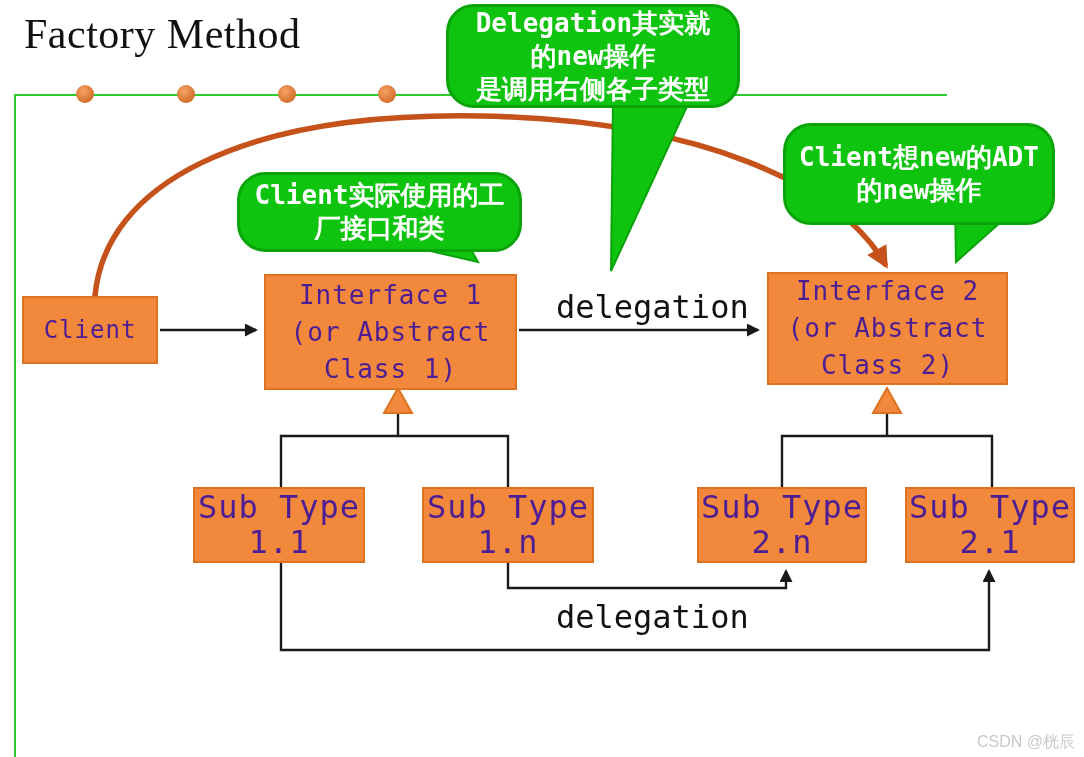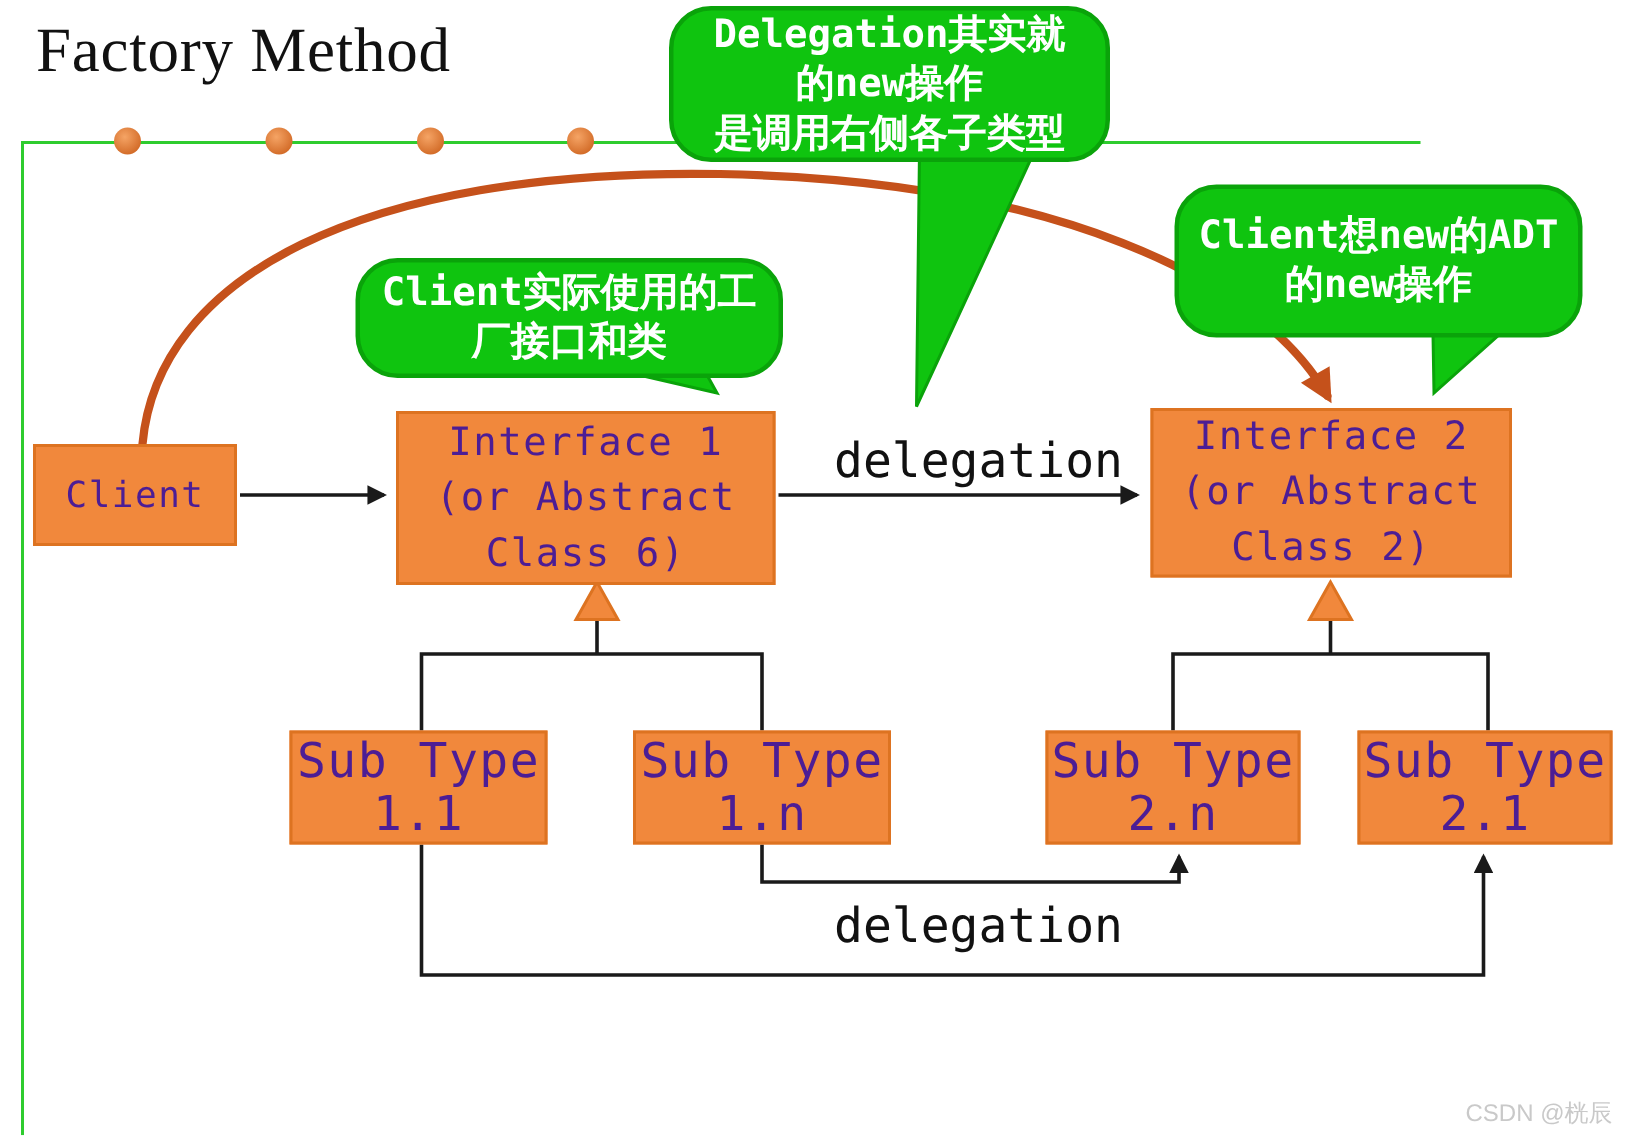--- a/index.html
+++ b/index.html
@@ -136,21 +136,21 @@
     <div class="ln">厂接口和类</div>
   </div>
 
   <div class="node node-client">
     <div class="ln">Client</div>
   </div>
 
   <div class="node node-if node-if1">
     <div class="ln">Interface 1</div>
     <div class="ln">(or Abstract</div>
-    <div class="ln">Class 6)</div>
+    <div class="ln">Class 1)</div>
   </div>
 
   <div class="node node-if node-if2">
     <div class="ln">Interface 2</div>
     <div class="ln">(or Abstract</div>
     <div class="ln">Class 2)</div>
   </div>
 
   <div class="node node-sub node-sub11">
     <div class="ln">Sub Type</div>

